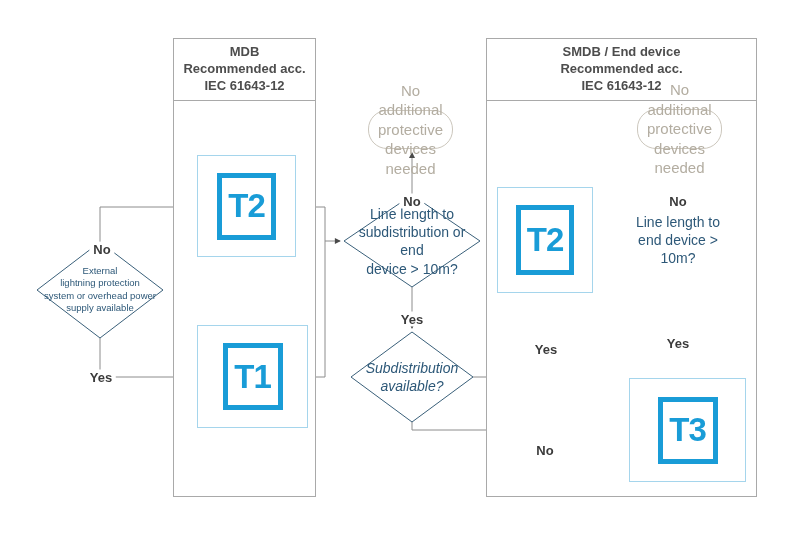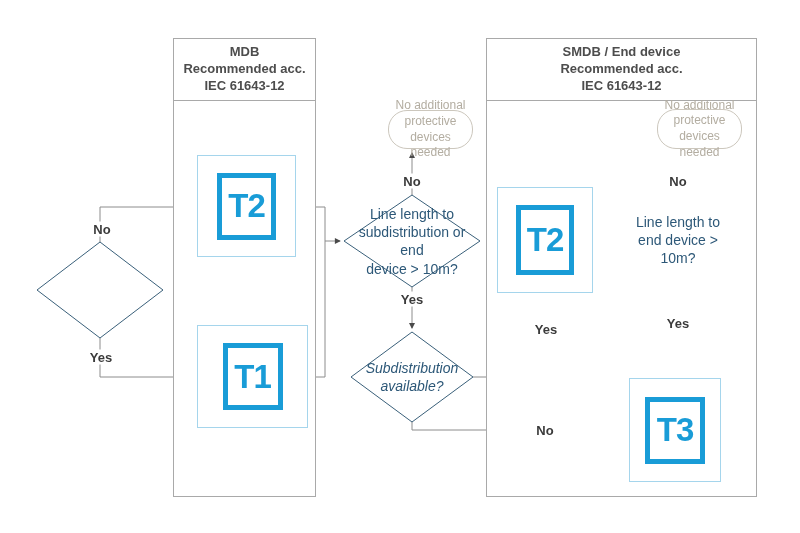--- a/index.html
+++ b/index.html
@@ -31,27 +31,27 @@
   
   .dtext{
     position:absolute;transform:translate(-50%,-50%);
     text-align:center;color:#2d5878;font-size:14px;line-height:1.3;white-space:pre-line;
   }
 
   
   .rounded{
     position:absolute;border:1px solid #ccc7bd;border-radius:19px;background:#fff;
     display:flex;align-items:center;justify-content:center;text-align:center;
-    color:#b3ada1;font-size:12px;line-height:1.3;white-space:pre-line;box-sizing:border-box;margin-left:20px;
+    color:#b3ada1;font-size:15px;line-height:1.3;white-space:pre-line;box-sizing:border-box;
   }
 
   
   .wlabel{
     position:absolute;transform:translate(-50%,-50%);
-    background:#fff;padding:0 4px;color:#3b3b3b;font-weight:bold;font-size:13px;
+    background:#fff;padding:0 4px;color:#3b3b3b;font-weight:bold;font-size:13px;margin-top:20px;
   }
 </style>
 </head>
 <body>
 
 <div class="canvas">
 
   <svg class="wires" viewBox="0 0 800 533" xmlns="http://www.w3.org/2000/svg">
     <defs>
       <marker id="arr" viewBox="0 0 10 10" refX="8.5" refY="5" markerWidth="7" markerHeight="6" orient="auto-start-reverse">
@@ -99,31 +99,35 @@
   </div>
 
   <div class="tbox-outer" style="left:197px;top:325px;width:111px;height:103px;">
     <div class="tbox-inner" style="width:60px;height:67px;">T1</div>
   </div>
 
   <div class="tbox-outer" style="left:497px;top:187px;width:96px;height:106px;">
     <div class="tbox-inner" style="width:58px;height:70px;">T2</div>
   </div>
 
-  <div class="tbox-outer" style="left:629px;top:378px;width:92px;height:104px;">
+  <div class="tbox-outer" style="left:629px;top:378px;width:117px;height:104px;">
     <div class="tbox-inner" style="width:60px;height:67px;">T3</div>
   </div>
 
   <div class="rounded" style="left:368px;top:110px;width:85px;height:39px;">No additional
 protective devices
 needed</div>
   <div class="rounded" style="left:637px;top:109px;width:85px;height:40px;">No additional
 protective devices
 needed</div>
 
+  <div class="dtext" style="left:100px;top:290px;width:122px;font-size:9.5px;">External
+lightning protection
+system or overhead power
+supply available</div>
   <div class="dtext" style="left:412px;top:241px;width:120px;">Line length to
 subdistribution or end
 device &gt; 10m?</div>
   <div class="dtext" style="left:412px;top:377px;width:110px;font-style:italic;">Subdistribution
 available?</div>
   <div class="dtext" style="left:678px;top:240px;width:110px;">Line length to
 end device &gt; 10m?</div>
 
   <div class="wlabel" style="left:102px;top:229px;">No</div>
   <div class="wlabel" style="left:101px;top:357px;">Yes</div>

